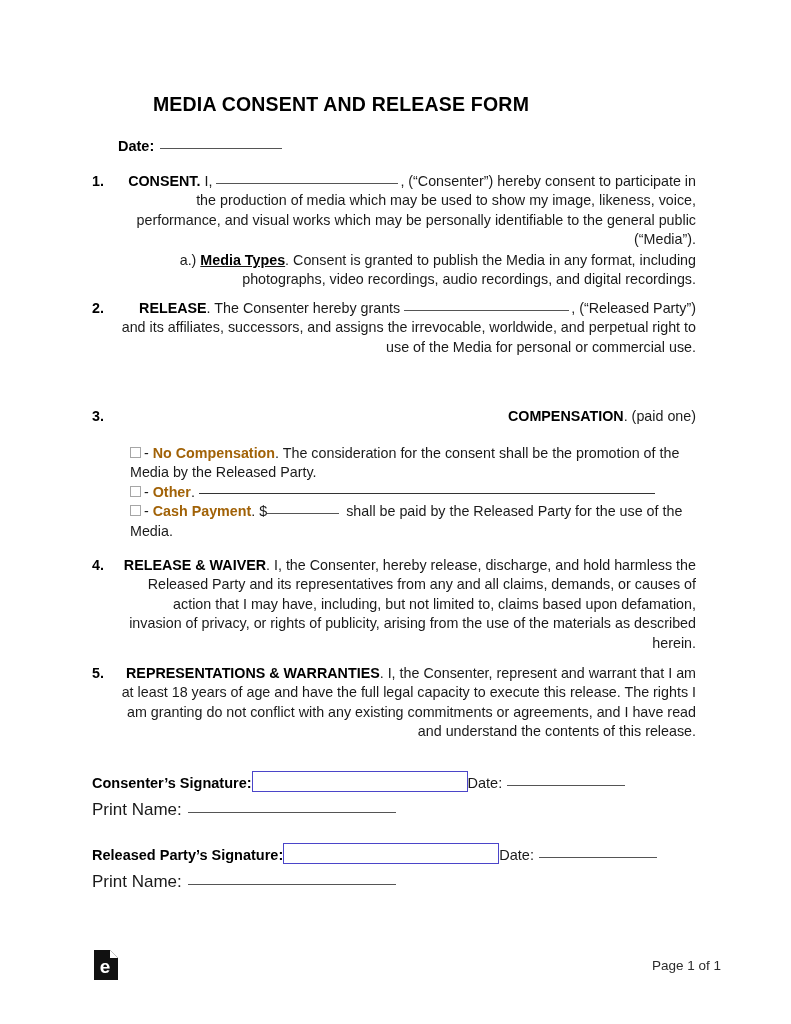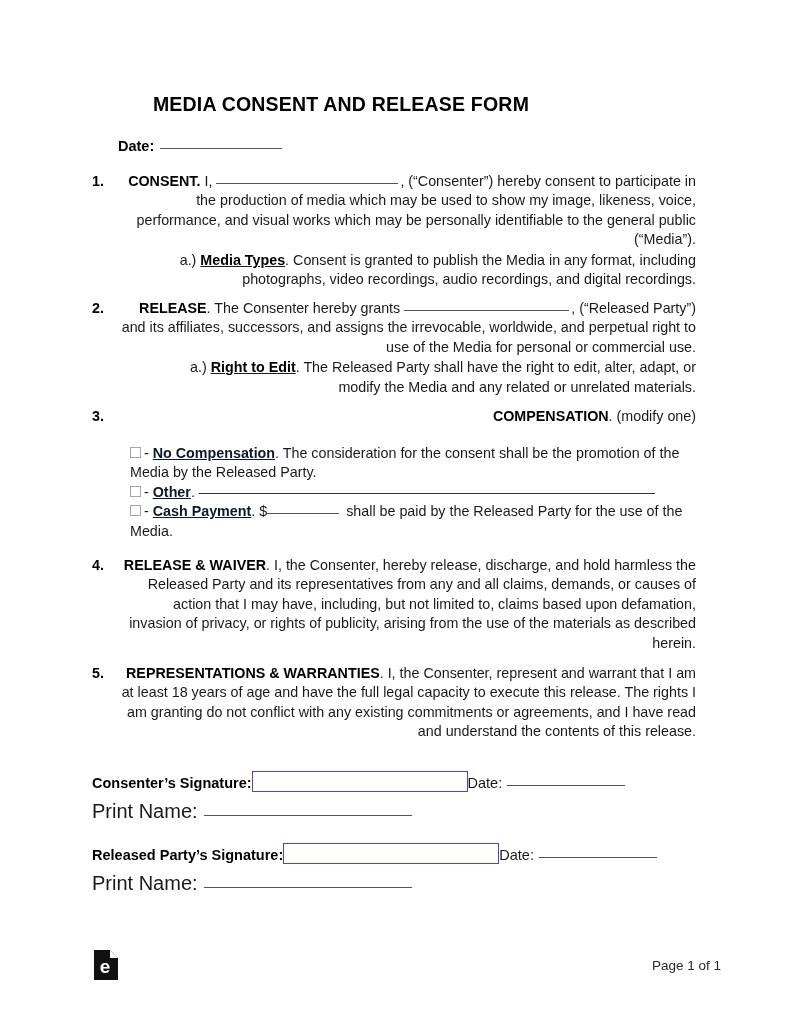--- a/index.html
+++ b/index.html
@@ -108,21 +108,21 @@
   .comp-opt { margin-bottom: 0px; }
   .cbox {
     display: inline-block;
     width: 9px;
     height: 9px;
     border: 1.3px solid #a6a6a6;
     background: #fff;
     vertical-align: 0px;
     margin-right: 3px;
   }
-  .comp-opt b { color: #0f172a; text-decoration: underline; }
+  .comp-opt b { color: #a16207; }
   .rule-other {
     display: inline-block;
     border-bottom: 1.3px solid #333;
     width: 456px;
     vertical-align: 3px;
     margin-left: 4px;
   }
 
   
   .sig-group { position: absolute; left: 92px; width: 620px; }
@@ -148,21 +148,21 @@
     color: #1a1a1a;
   }
   .date-rule {
     display: inline-block;
     width: 118px;
     border-bottom: 1.4px solid #555;
     vertical-align: 2px;
     margin-left: 5px;
   }
   .print-row {
-    font-size: 20px;
+    font-size: 17px;
     color: #1a1a1a;
     margin-top: 8px;
     white-space: nowrap;
   }
   .print-rule {
     display: inline-block;
     width: 208px;
     border-bottom: 1.4px solid #555;
     vertical-align: 2px;
     margin-left: 6px;
@@ -203,31 +203,27 @@
         <span>a.)</span>
         <u><b>Media Types</b></u><span>. Consent is granted to publish the Media in any format, including photographs, video recordings, audio recordings, and digital recordings.</span>
       </div>
     </div>
   </div>
 
   <div class="clause" style="top:299px;">
     <span class="num">2.</span>
     <div class="body">
       <b>RELEASE</b><span>. The Consenter hereby grants</span><span class="inline-rule rule-release"></span><span>, (“Released Party”) and its affiliates, successors, and assigns the irrevocable, worldwide, and perpetual right to use of the Media for personal or commercial use.</span>
-      <div class="sub">
-        <span>a.)</span>
-        <u><b>Right to Edit</b></u><span>. The Released Party shall have the right to edit, alter, adapt, or modify the Media and any related or unrelated materials.</span>
-      </div>
     </div>
   </div>
 
   <div class="clause" style="top:407px;">
     <span class="num">3.</span>
     <div class="body">
-      <b>COMPENSATION</b><span>. (modify one)</span>
+      <b>COMPENSATION</b><span>. (paid one)</span>
     </div>
   </div>
 
   <div class="comp-options">
     <div class="comp-opt">
       <span class="cbox"></span><span>-</span>
       <b>No Compensation</b><span>. The consideration for the consent shall be the promotion of the Media by the Released Party.</span>
     </div>
     <div class="comp-opt">
       <span class="cbox"></span><span>-</span>

